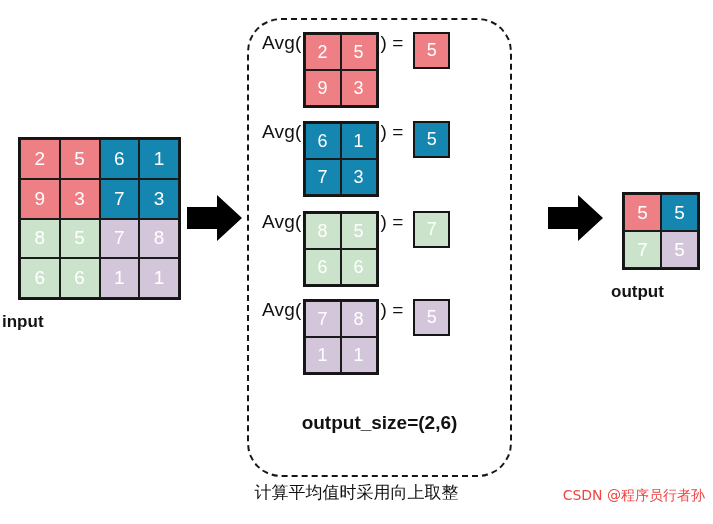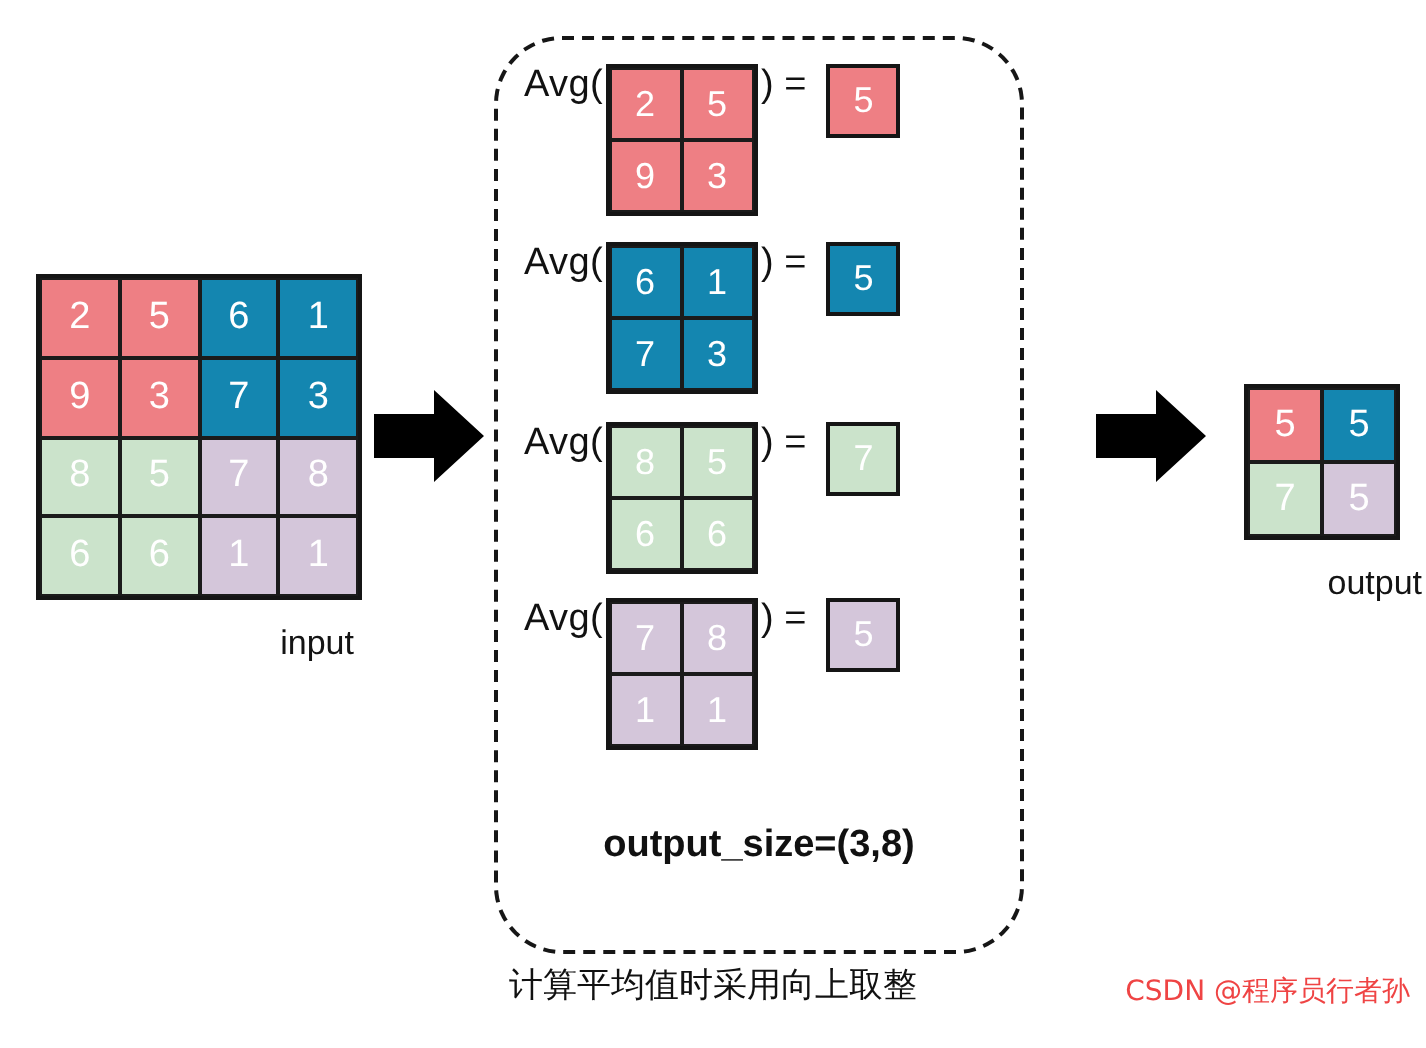--- a/index.html
+++ b/index.html
@@ -45,26 +45,26 @@
     display: grid;
     grid-template-columns: repeat(4, 1fr);
     grid-template-rows: repeat(4, 1fr);
     border: 2.5px solid #151515;
     box-sizing: border-box;
   }
   #input-grid .cell { font-size: 19px; }
 
   .caption {
     position: absolute;
-    font-weight: normal;
+    font-weight: bold;
     font-size: 17px;
     color: #141414;
-    text-align: right;
-  }
-  #input-label { left: 14px; top: 312px; width: 163px; }
+    text-align: left;
+  }
+  #input-label { left: 2px; top: 312px; width: 163px; }
 
   
   .arrow { position: absolute; }
 
   
   #dashed-box {
     position: absolute;
     left: 247px;
     top: 18px;
     width: 265px;
@@ -248,21 +248,21 @@
           <div class="cell c-purple">7</div>
           <div class="cell c-purple">8</div>
           <div class="cell c-purple">1</div>
           <div class="cell c-purple">1</div>
         </div>
         <span class="paren-eq">) =</span>
         <div class="result-cell c-purple">5</div>
       </div>
     </div>
 
-  <div id="output-size-text">output_size=(3,8)</div>
+  <div id="output-size-text">output_size=(2,6)</div>
 
   <div class="arrow" id="right-arrow" style="left:548px; top:193px;">
     <svg width="56" height="50" viewBox="0 0 56 50" aria-hidden="true">
       <polygon points="0,14 30,14 30,2 55,25 30,48 30,36 0,36" fill="#000000"></polygon>
     </svg>
   </div>
 
   <div id="output-grid">
       <div class="cell c-red">5</div>
       <div class="cell c-blue">5</div>

